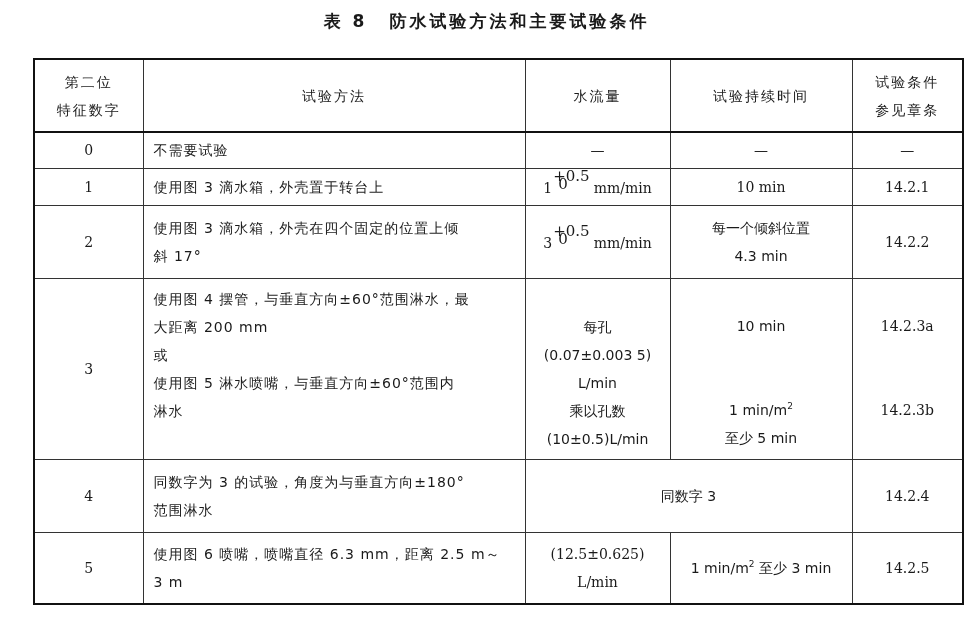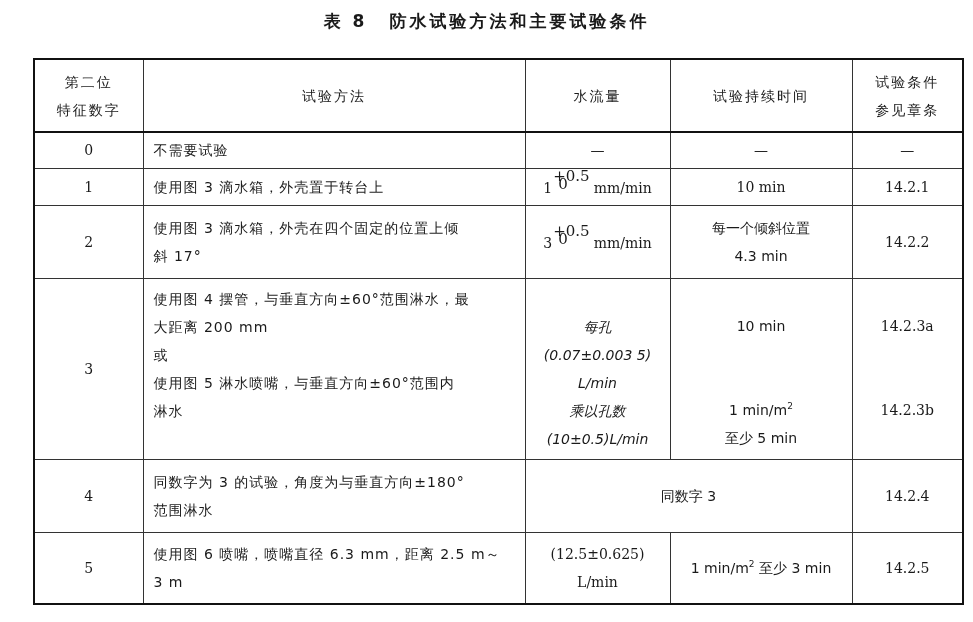--- a/index.html
+++ b/index.html
@@ -105,21 +105,21 @@
 
     <tr style="height:181px">
       <td class="c">3</td>
       <td class="l cjk" style="vertical-align:top; padding-top:6px !important;">
         <span class="block">使用图 4 摆管，与垂直方向±60°范围淋水，最</span>
         <span class="block">大距离 200 mm</span>
         <span class="block">或</span>
         <span class="block">使用图 5 淋水喷嘴，与垂直方向±60°范围内</span>
         <span class="block">淋水</span>
       </td>
-      <td class="c cjk" style="vertical-align:top; padding-top:34px !important;font-style:italic;">
+      <td class="c cjk" style="vertical-align:top; padding-top:34px !important;">
         <span class="block">每孔</span>
         <span class="block">(0.07±0.003 5)</span>
         <span class="block">L/min</span>
         <span class="block">乘以孔数</span>
         <span class="block">(10±0.5)L/min</span>
       </td>
       <td class="c cjk" style="vertical-align:top; padding-top:33px !important;">
         <span class="block">10 min</span>
         <span class="block" style="height:56px"></span>
         <span class="block"><span>1 min/m</span><sup class="sq">2</sup></span>

